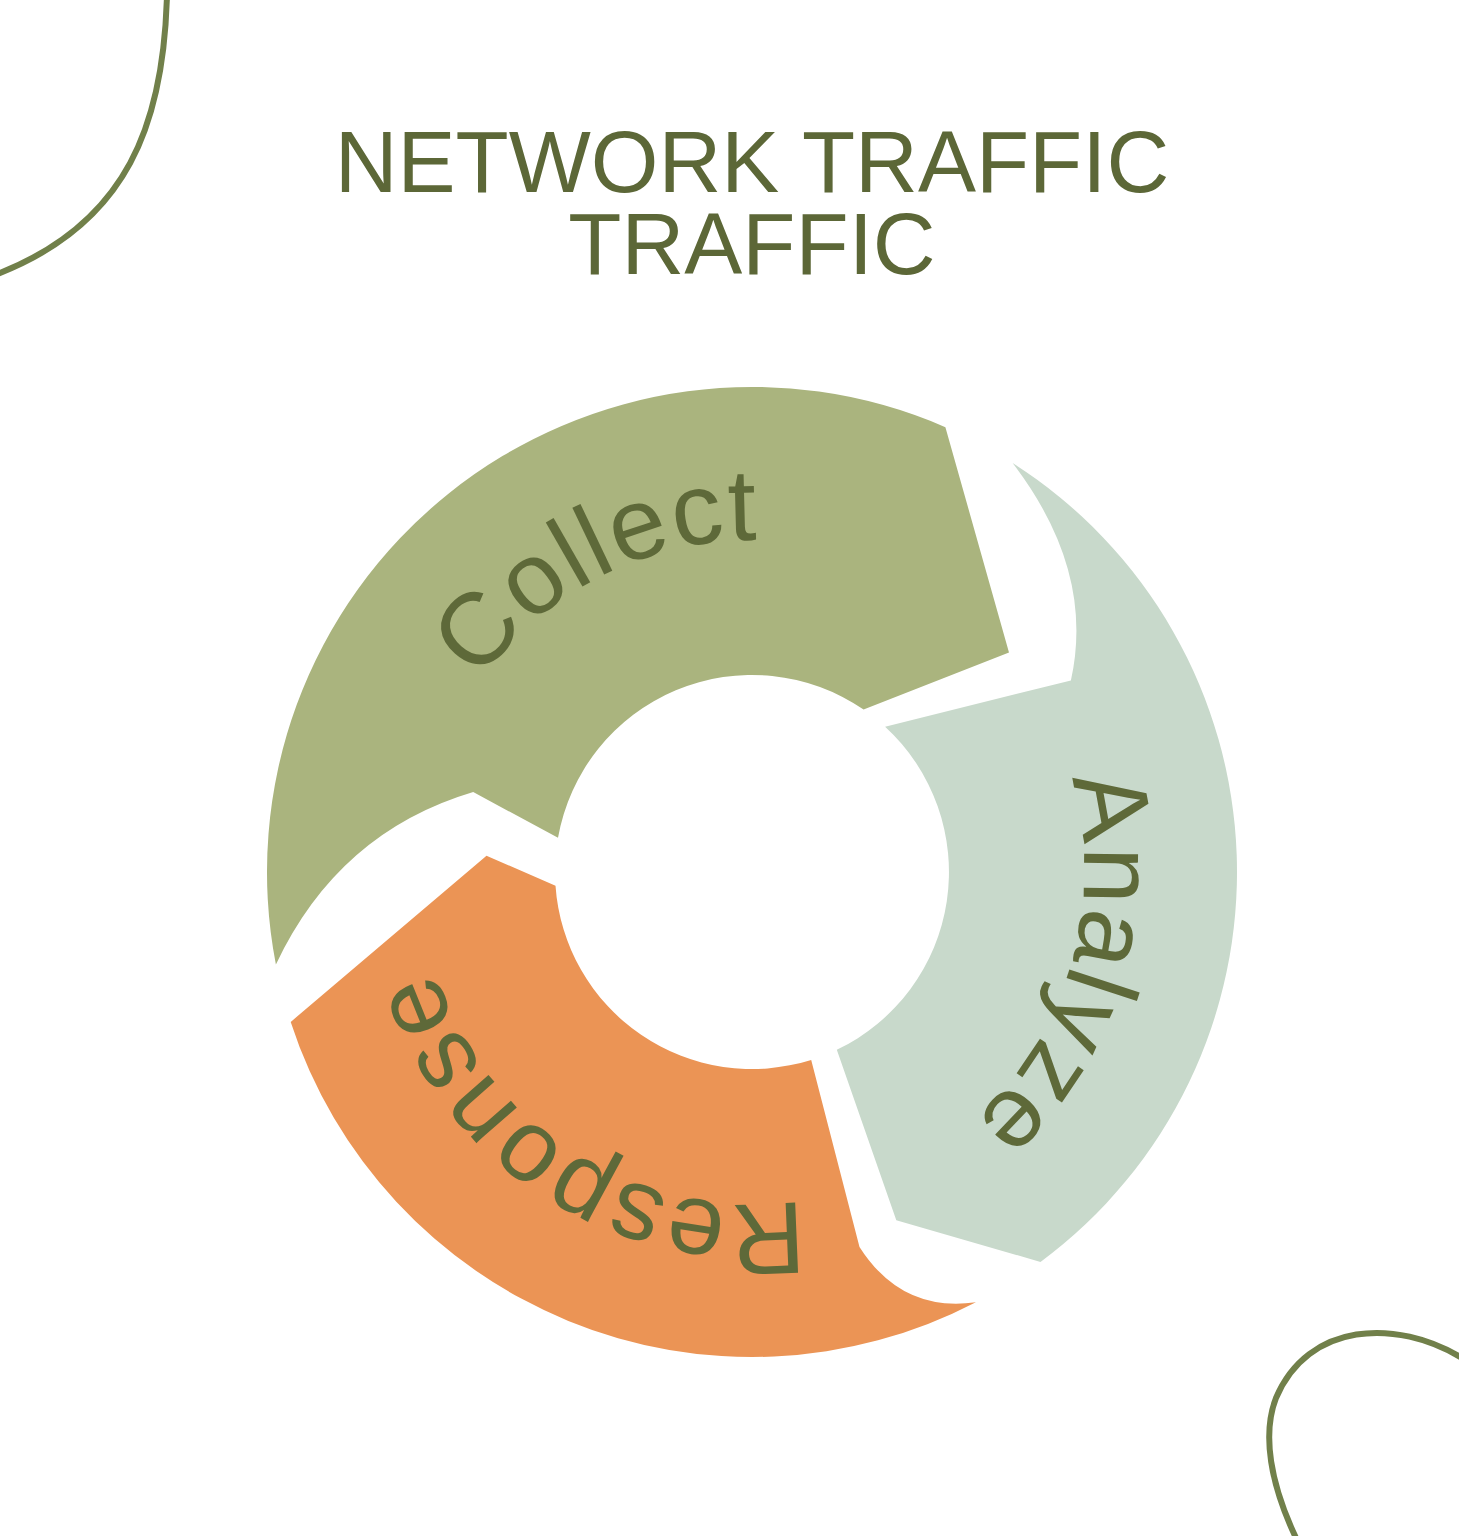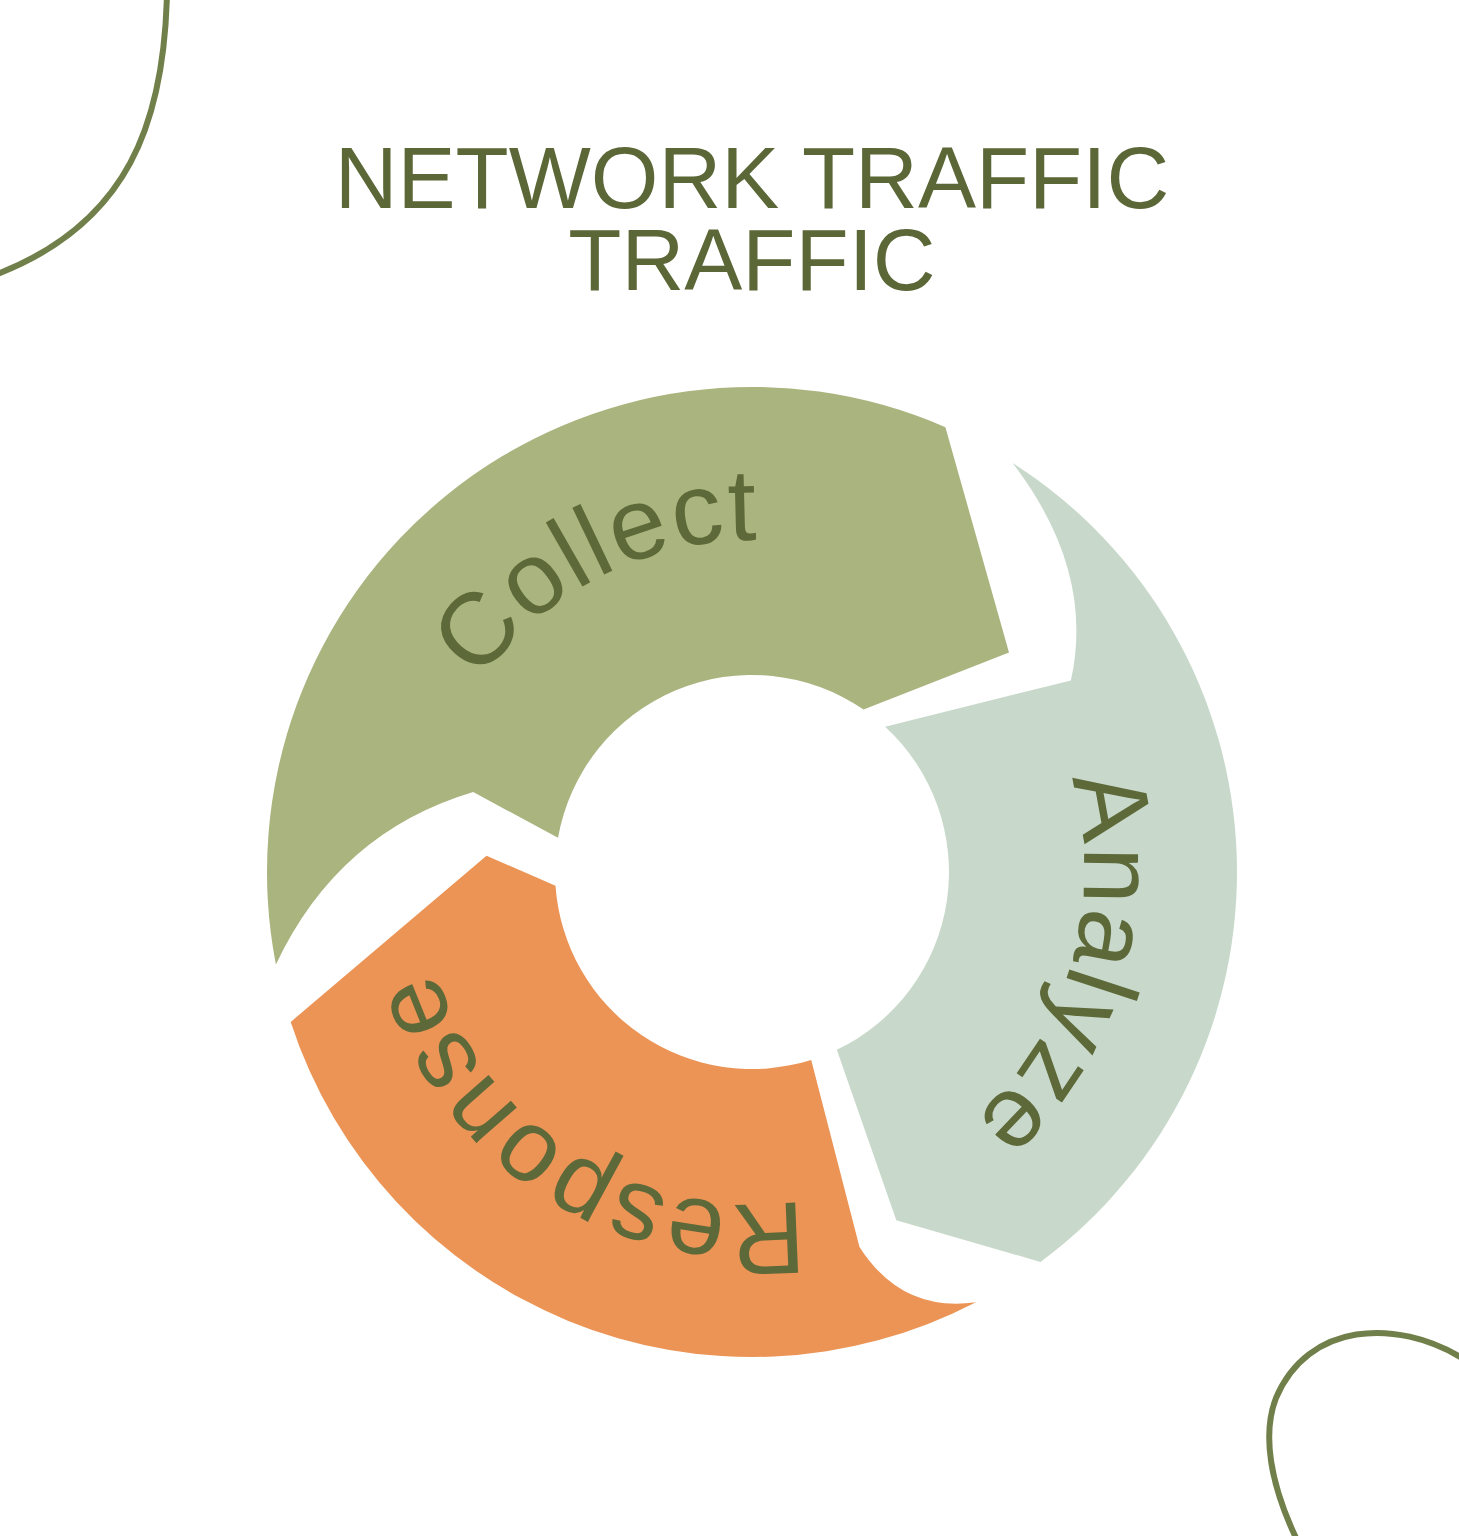--- a/index.html
+++ b/index.html
@@ -12,21 +12,20 @@
     font-family: "Liberation Sans", sans-serif;
   }
   .title {
     position: absolute;
     left: 752px;
     top: 121px;
     transform: translateX(-50%);
     text-align: center;
     white-space: nowrap;
     z-index: 2;
-    margin-top: 16px;
   }
   .title-line {
     display: block;
     font-size: 87px;
     line-height: 82px;
     font-weight: 400;
     letter-spacing: 0px;
   }
   #cycle-svg {
     position: absolute;

